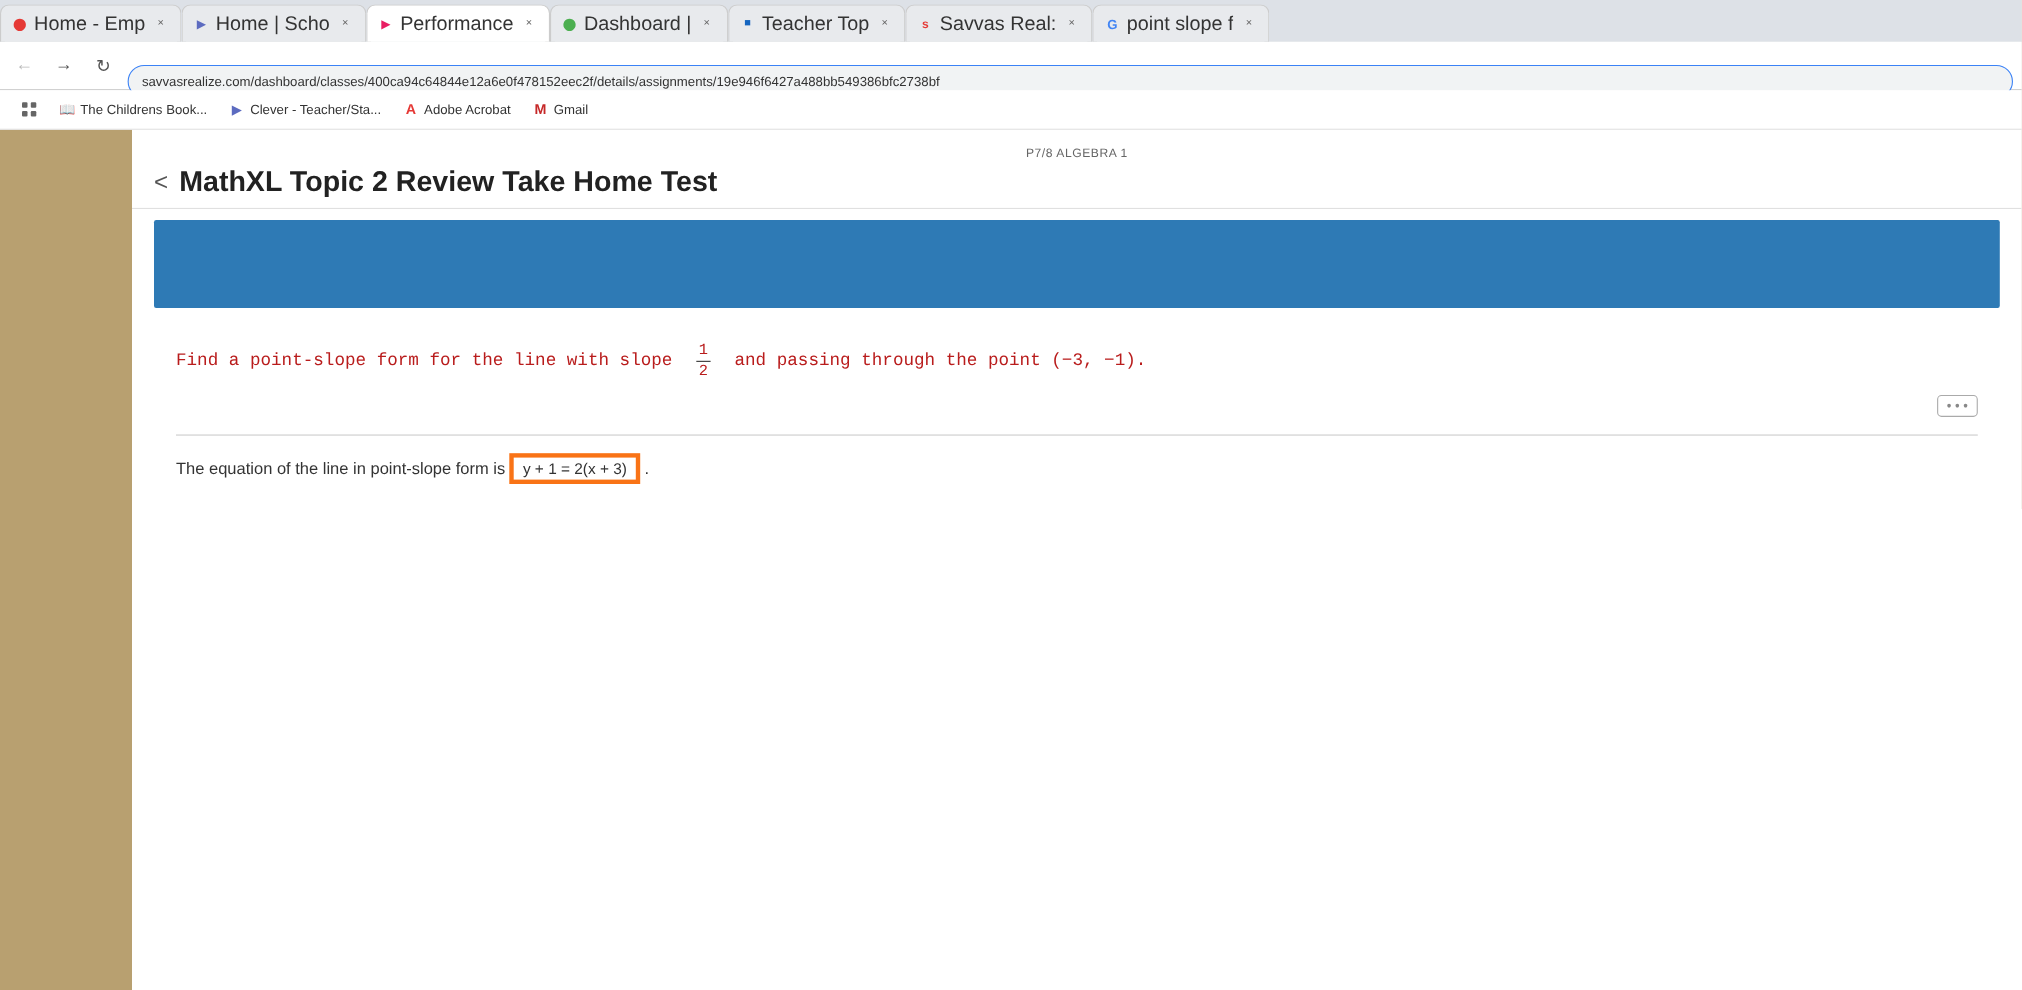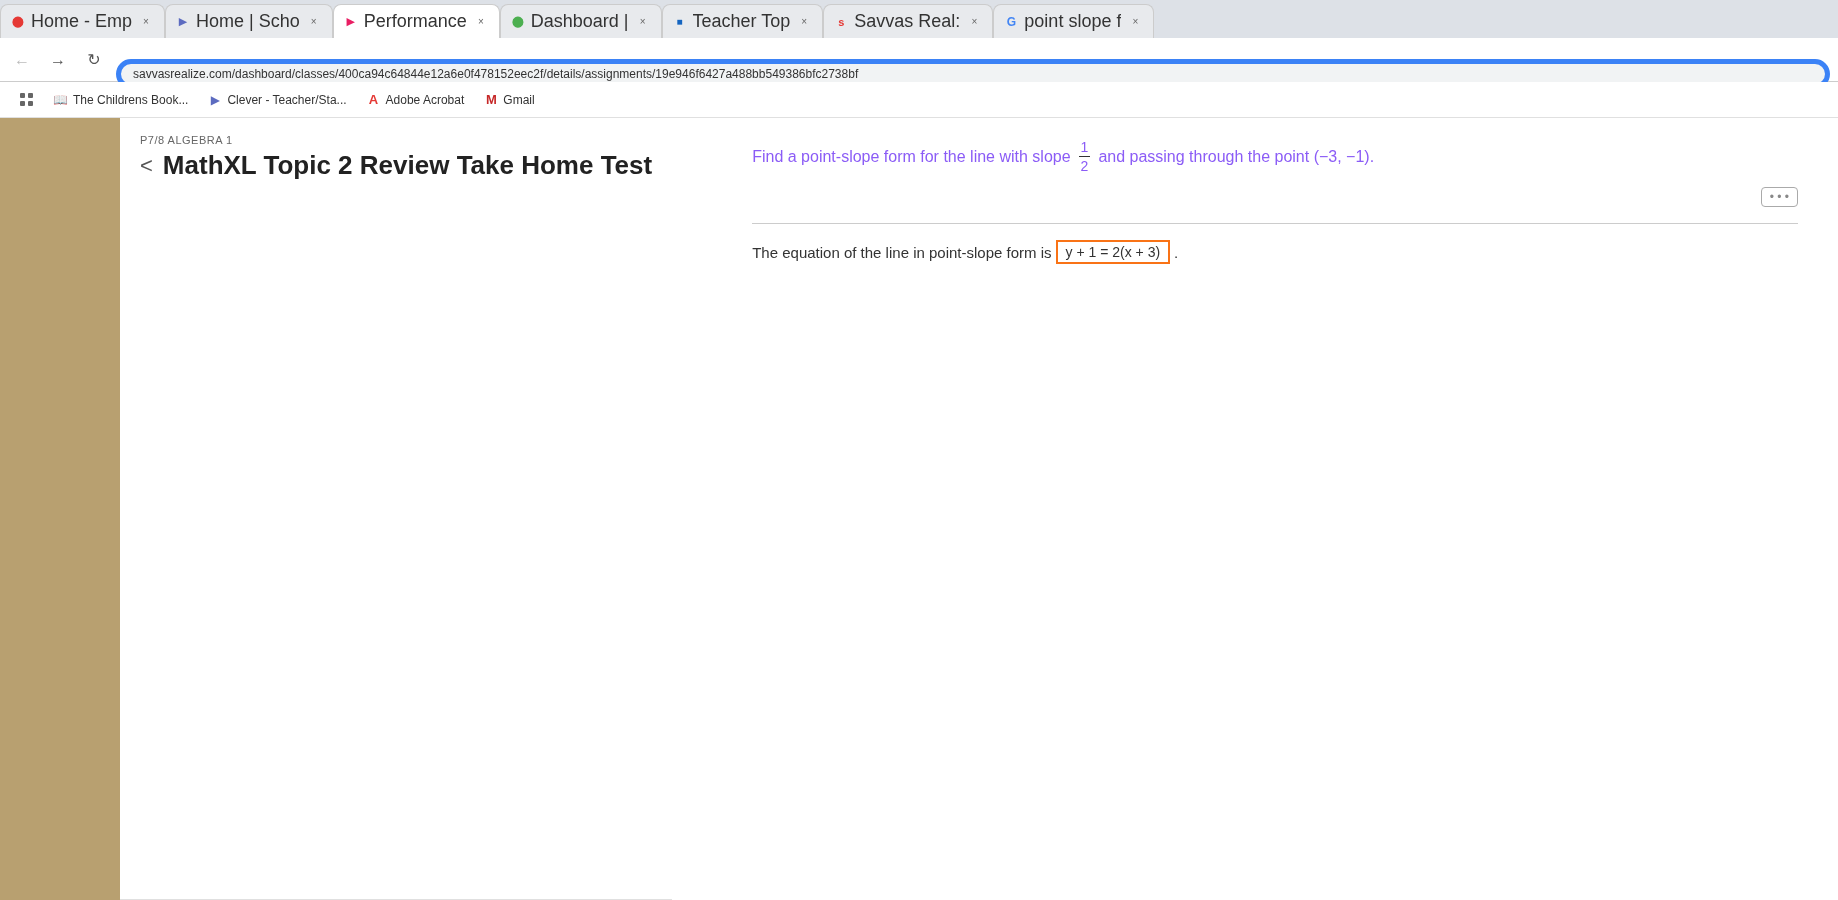--- a/index.html
+++ b/index.html
@@ -99,21 +99,21 @@
       border-radius: 50%;
       cursor: pointer;
       color: #555;
       font-size: 16px;
     }
     .nav-btn.disabled { color: #bbb; cursor: default; }
 
     .address-input {
       flex: 1;
       height: 30px;
-      border: 5px solid #3b82f6;
+      border: 1px solid #3b82f6;
       border-radius: 15px;
       padding: 0 12px;
       font-size: 12px;
       background: #f1f3f4;
       color: #333;
       outline: none;
       margin-top: 29px;
     }
 
     
@@ -173,21 +173,23 @@
     .left-sidebar {
       width: 120px;
       background: #b8a070;
       flex-shrink: 0;
     }
 
     .main-content {
       flex: 1;
       background: #fff;
       display: flex;
+      flex-direction: column;
       overflow: hidden;
+      text-align: center;
     }
 
     
     .page-header {
       padding: 16px 20px 8px 20px;
       border-bottom: 1px solid #e0e0e0;
     }
 
     .breadcrumb {
       font-size: 11px;
@@ -222,26 +224,27 @@
     }
 
     
     .question-area {
       padding: 20px 40px;
       flex: 1;
     }
 
     .question-text {
       font-size: 16px;
-      color: #8b5cf6;
+      color: #b91c1c;
       line-height: 1.6;
       display: flex;
       align-items: center;
-      gap: 5px;
+      gap: 19px;
       flex-wrap: wrap;
+      font-family: Liberation Mono, monospace;
     }
 
     .fraction {
       display: inline-flex;
       flex-direction: column;
       align-items: center;
       margin: 0 3px;
       vertical-align: middle;
     }
 
@@ -277,21 +280,21 @@
       font-size: 15px;
       color: #333;
       display: flex;
       align-items: center;
       flex-wrap: wrap;
       gap: 4px;
       margin-bottom: 5px;
     }
 
     .answer-box {
-      border: 2px solid #f97316;
+      border: 4px solid #f97316;
       padding: 2px 8px;
       font-size: 14px;
       color: #333;
       background: #fff;
       display: inline-block;
     }
 
     .hint-text {
       font-size: 13px;
       color: #5b9bd5;

